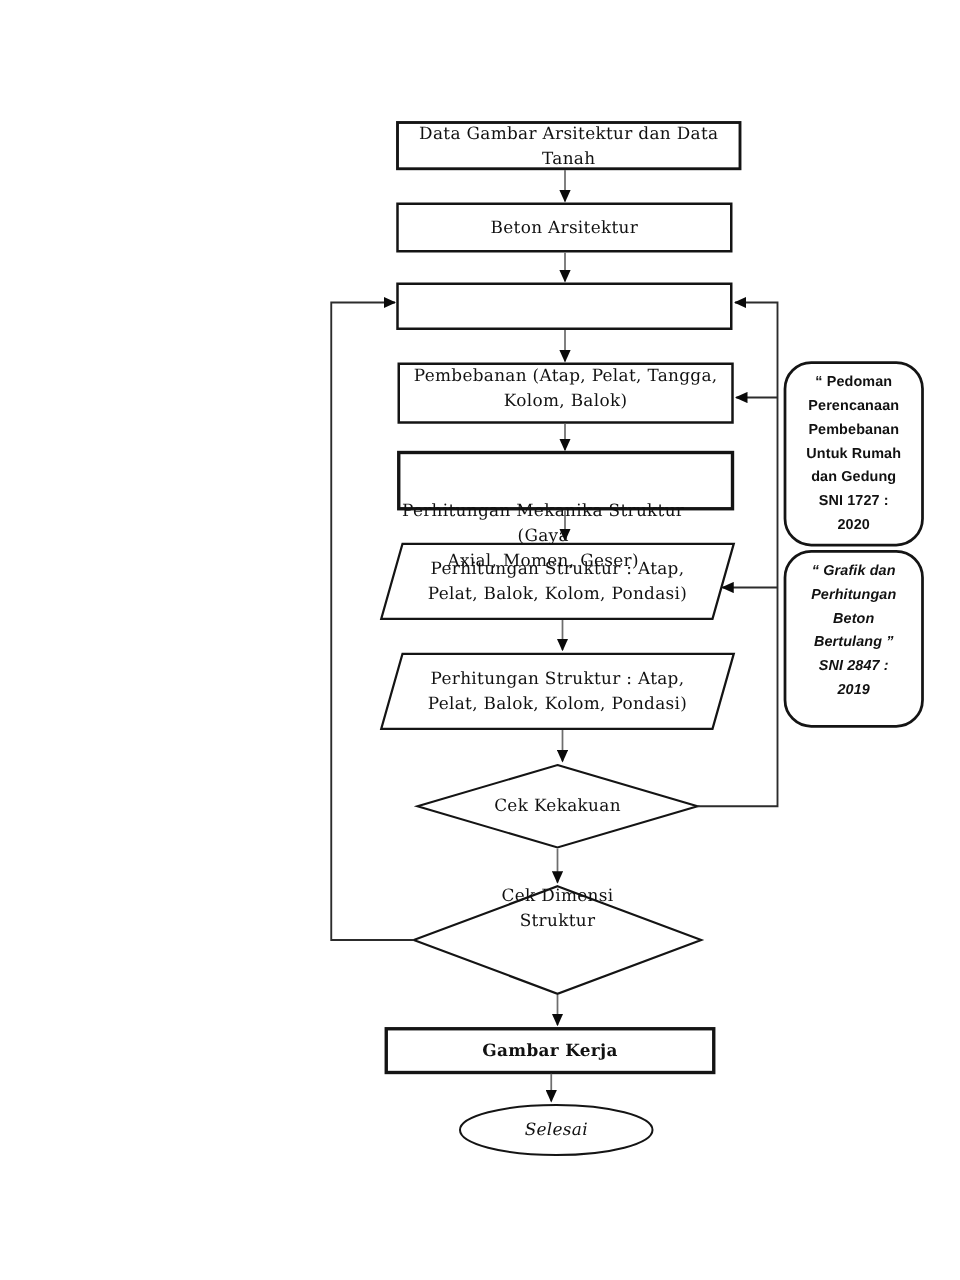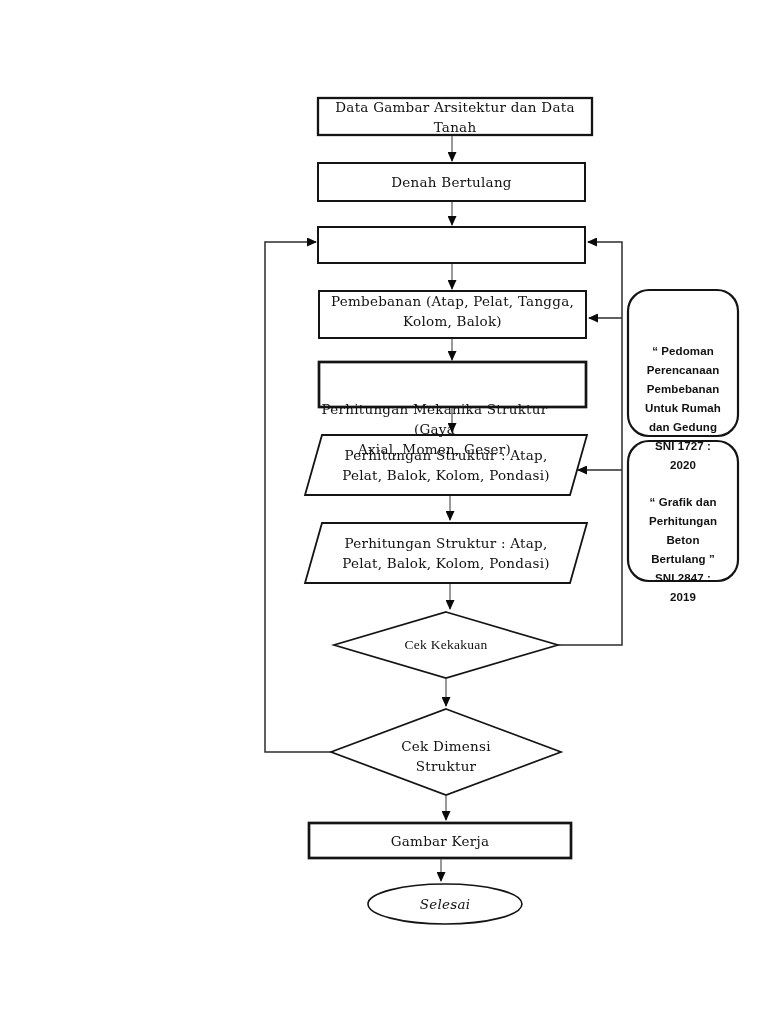--- a/index.html
+++ b/index.html
@@ -38,21 +38,20 @@
     pointer-events: none;
   }
   .ref-label {
     font-family: "Liberation Sans", "DejaVu Sans", sans-serif;
     font-weight: 700;
     font-size: 11.5px;
     line-height: 19px;
     letter-spacing: 0.1px;
     align-items: flex-start;
     padding-top: 5px;
-    margin-top: 45px;
   }
 </style>
 </head>
 <body>
 
 <div class="page">
 
   <svg class="canvas" width="768" height="1024" viewBox="0 0 768 1024">
     <defs>
       <marker id="ah" markerUnits="userSpaceOnUse" markerWidth="10" markerHeight="9" refX="9" refY="4.5" orient="auto">
@@ -86,42 +85,42 @@
     <path class="conn" d="M446,796 V820" marker-end="url(#ah)"></path>
     <path class="conn" d="M441,859 V881" marker-end="url(#ah)"></path>
 
     <path class="loop" d="M331,752 H265 V242 H316" marker-end="url(#ah)"></path>
     <path class="loop" d="M558,645 H622 V242 H588" marker-end="url(#ah)"></path>
     <path class="loop" d="M622,318 H589" marker-end="url(#ah)"></path>
     <path class="loop" d="M622,470 H578" marker-end="url(#ah)"></path>
   </svg>
 
   <div class="label" style="left:318px; top:98px;  width:274px; height:37px;">Data Gambar Arsitektur dan Data Tanah</div>
-  <div class="label" style="left:318px; top:163px; width:267px; height:38px;">Denah Bertulang</div>
+  <div class="label" style="left:318px; top:163px; width:267px; height:38px;">Beton Arsitektur</div>
   <div class="label" style="left:319px; top:291px; width:267px; height:40px;">Pembebanan (Atap, Pelat, Tangga,
 Kolom, Balok)</div>
   <div class="label" style="left:319px; top:362px; width:231px; height:45px;margin-top:44px;">Perhitungan Mekanika Struktur (Gaya
 Axial, Momen, Geser)</div>
   <div class="label" style="left:305px; top:435px; width:282px; height:60px;">Perhitungan Struktur : Atap,
 Pelat, Balok, Kolom, Pondasi)</div>
   <div class="label" style="left:305px; top:523px; width:282px; height:60px;">Perhitungan Struktur : Atap,
 Pelat, Balok, Kolom, Pondasi)</div>
-  <div class="label" style="left:334px; top:612px; width:224px; height:66px;font-family:Liberation Serif, serif;">Cek Kekakuan</div>
-  <div class="label" style="left:331px; top:713px; width:230px; height:86px;">Cek Dimensi
+  <div class="label" style="left:334px; top:612px; width:224px; height:66px;">Cek Kekakuan</div>
+  <div class="label" style="left:331px; top:684px; width:230px; height:86px;">Cek Dimensi
 Struktur</div>
-  <div class="label" style="left:309px; top:823px; width:262px; height:35px;">Gambar Kerja</div>
+  <div class="label" style="left:309px; top:823px; width:262px; height:35px;font-weight:bold;">Gambar Kerja</div>
   <div class="label" style="left:368px; top:884px; width:154px; height:40px;font-style:italic;">Selesai</div>
 
   <div class="label ref-label" style="left:628px; top:292px; width:110px; height:142px;">“ Pedoman
 Perencanaan
 Pembebanan
 Untuk Rumah
 dan Gedung
 SNI 1727 :
 2020</div>
-  <div class="label ref-label" style="left:628px; top:443px; width:110px; height:136px;">“ Grafik dan
+  <div class="label ref-label" style="left:628px; top:443px; width:110px; height:136px;font-style:italic;">“ Grafik dan
 Perhitungan
 Beton
 Bertulang ”
 SNI 2847 :
 2019</div>
 
 </div>
 
 </body></html>

